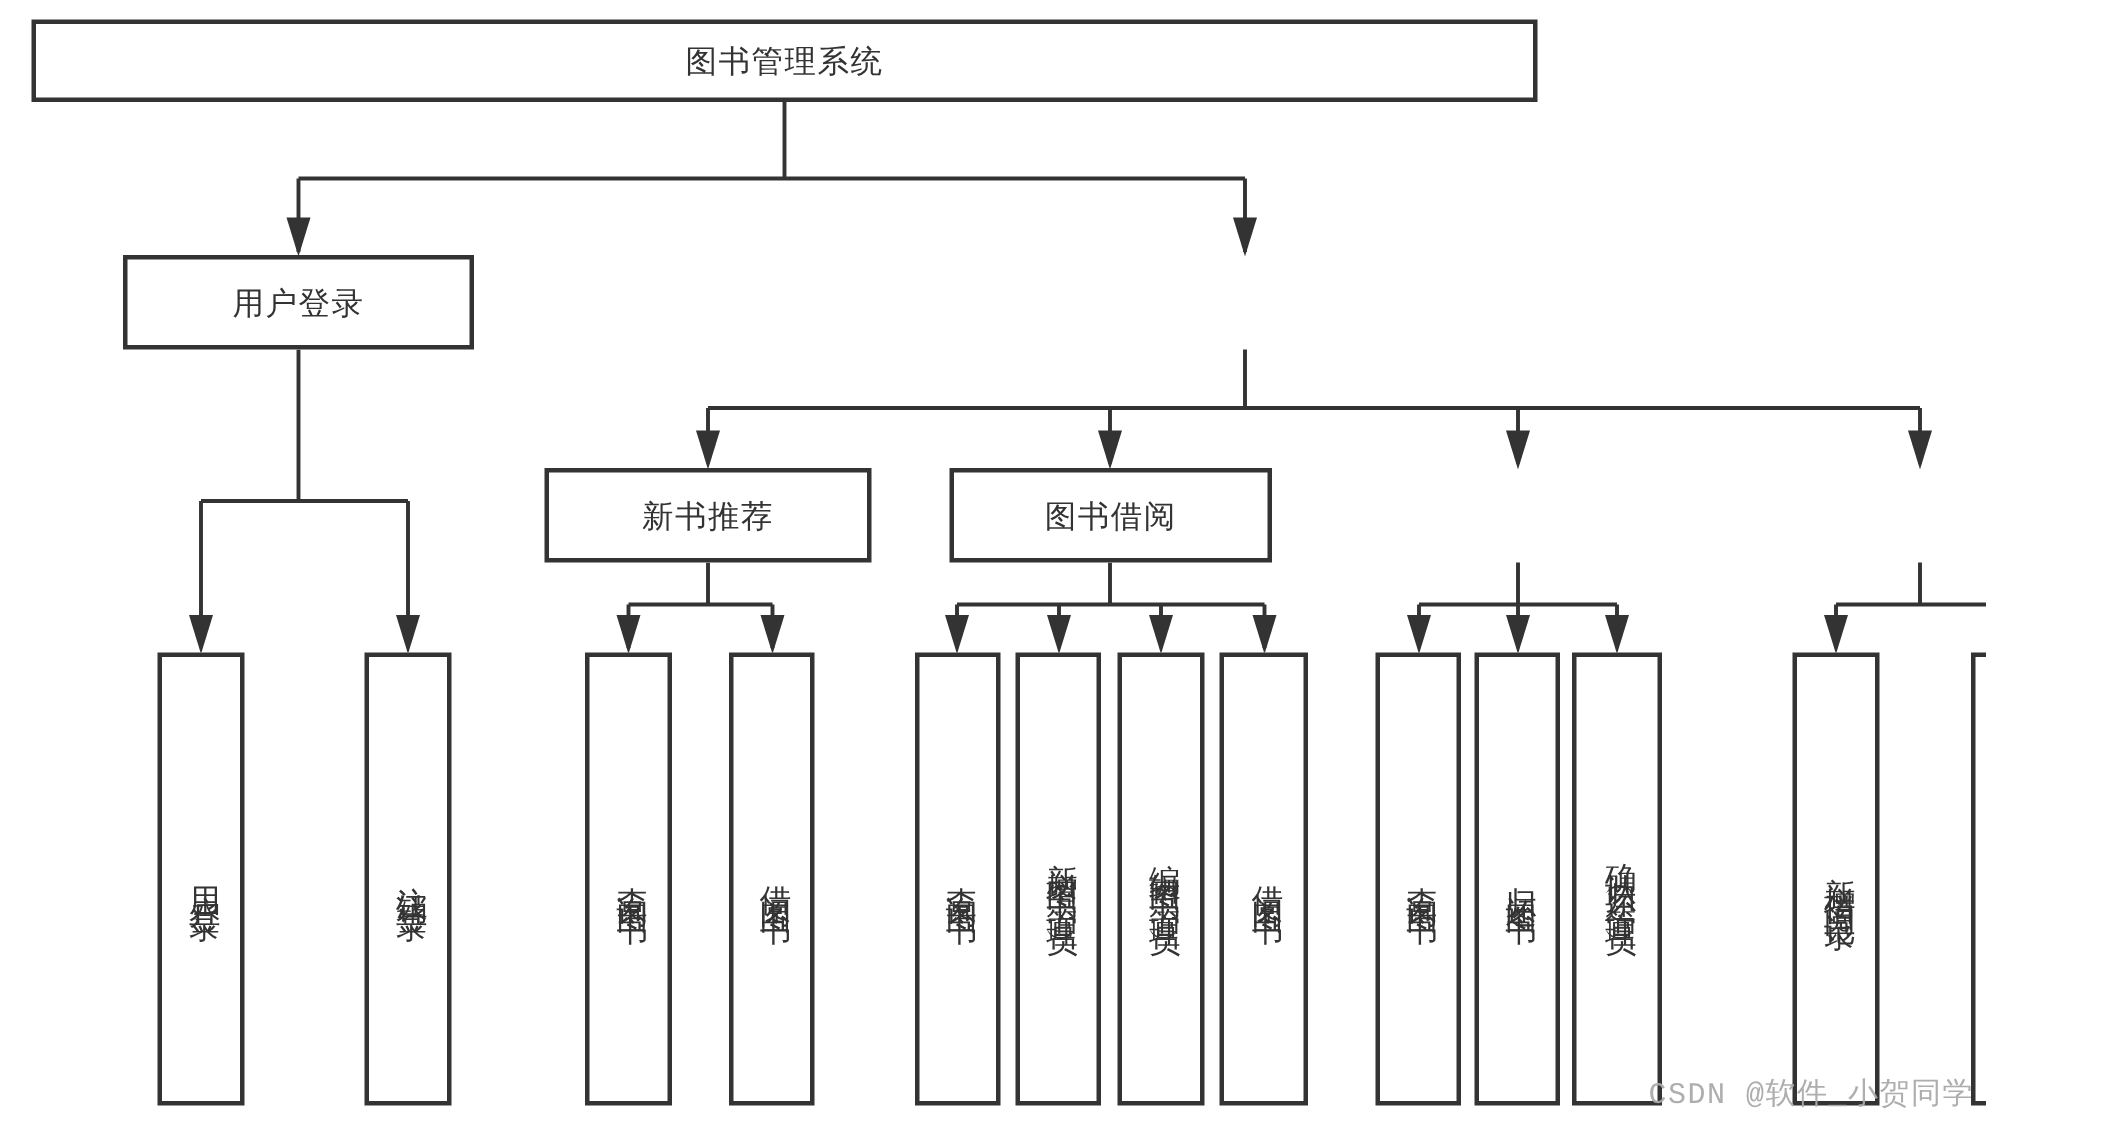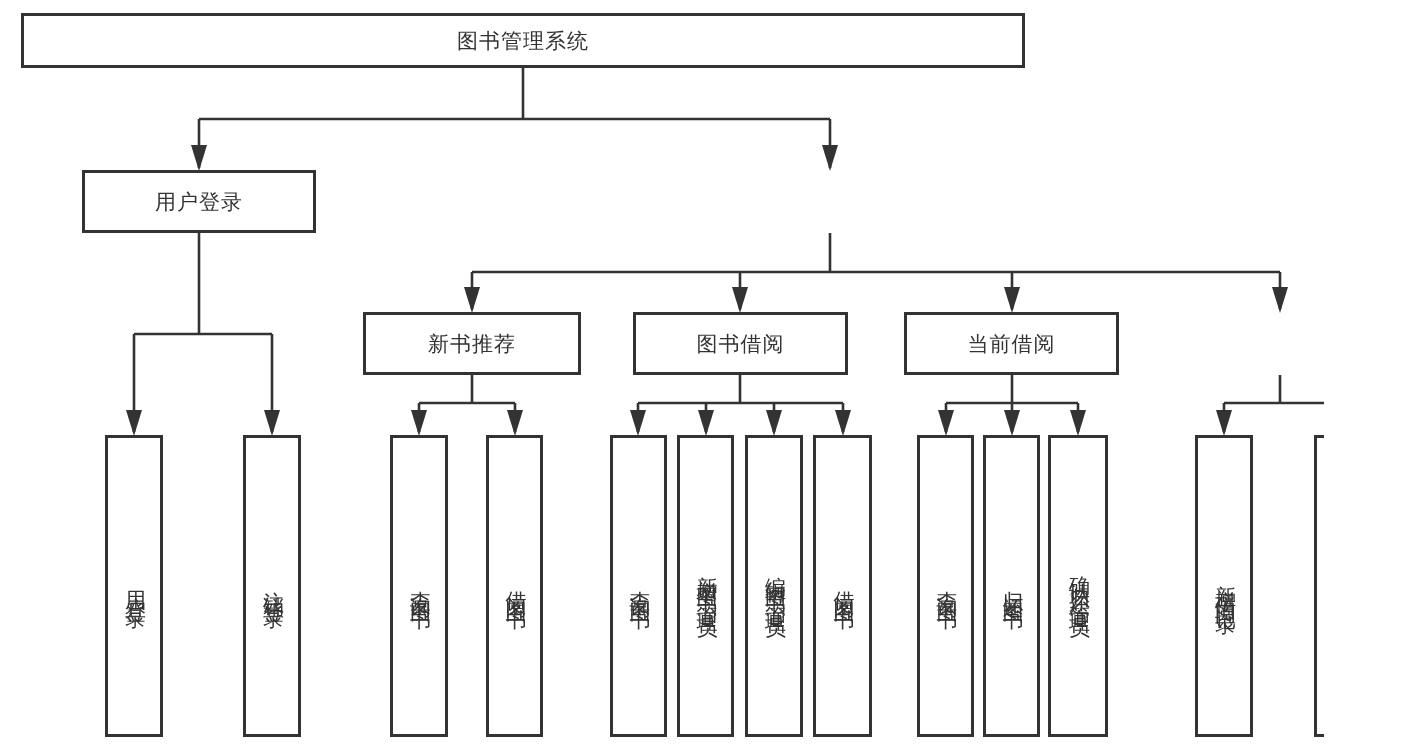--- a/index.html
+++ b/index.html
@@ -95,34 +95,34 @@
       <polygon points="1336,410 1352,410 1344,436"></polygon>
     </g>
   </svg>
 
   <div class="box h" style="left:21px;top:13px;width:1004px;height:55px;">图书管理系统</div>
 
   <div class="box h" style="left:82px;top:170px;width:234px;height:63px;">用户登录</div>
 
   <div class="box h" style="left:363px;top:312px;width:218px;height:63px;">新书推荐</div>
   <div class="box h" style="left:633px;top:312px;width:215px;height:63px;">图书借阅</div>
-  <div class="box h" style="left:904px;top:312px;width:215px;height:63px;">当前借阅</div>
 
   <div class="box v" style="left:105px;top:435px;width:58px;height:302px;">用户登录</div>
   <div class="box v" style="left:243px;top:435px;width:58px;height:302px;">注销登录</div>
 
   <div class="box v" style="left:390px;top:435px;width:58px;height:302px;">查询图书</div>
   <div class="box v" style="left:486px;top:435px;width:57px;height:302px;">借阅图书</div>
 
   <div class="box v" style="left:610px;top:435px;width:57px;height:302px;">查询图书</div>
   <div class="box v" style="left:677px;top:435px;width:57px;height:302px;">新增图书（管理员）</div>
   <div class="box v" style="left:745px;top:435px;width:58px;height:302px;">编辑图书（管理员）</div>
   <div class="box v" style="left:813px;top:435px;width:59px;height:302px;">借阅图书</div>
 
   <div class="box v" style="left:917px;top:435px;width:57px;height:302px;">查询图书</div>
   <div class="box v" style="left:983px;top:435px;width:57px;height:302px;">归还图书</div>
   <div class="box v" style="left:1048px;top:435px;width:60px;height:302px;">确认归还（管理员）</div>
 
   <div class="box v" style="left:1195px;top:435px;width:58px;height:302px;">新增借阅记录</div>
   <div class="box v" style="left:1314px;top:435px;width:59px;height:302px;">查询借阅记录</div>
 
+  <div class="watermark">CSDN @软件_小贺同学</div>
 
 </div>
 
 </body></html>

